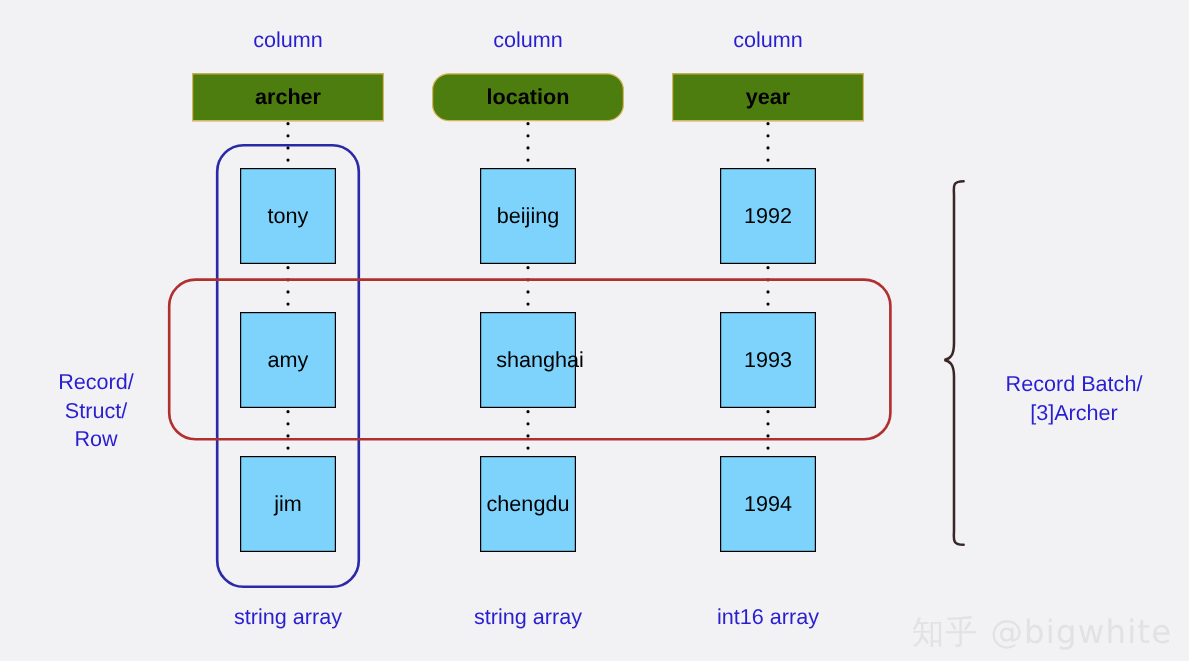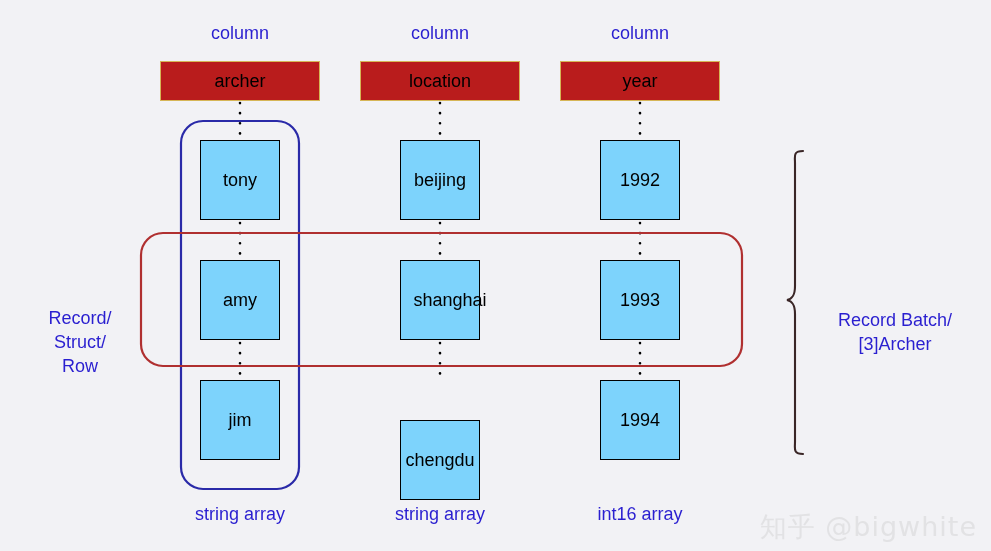--- a/index.html
+++ b/index.html
@@ -32,29 +32,30 @@
     font-size: 18px;
     line-height: 22px;
     white-space: nowrap;
   }
 
   
   .header-box {
     position: absolute;
     width: 160px;
     height: 40px;
-    background: #b91c1c;
+    background: #4d7c0f;
     border: 1px solid #d6b656;
     box-sizing: border-box;
     display: flex;
     align-items: center;
     justify-content: center;
     font-size: 18px;
     color: #000000;
     line-height: 1;
+    font-weight: bold;
   }
 
   
   .cell-box {
     position: absolute;
     width: 80px;
     height: 80px;
     background: #7dd3fc;
     border: 1.6px solid #000000;
     box-sizing: border-box;
@@ -140,25 +141,25 @@
   <div class="col-caption" style="left:159px; top:22px;">column</div>
   <div class="header-box" style="left:160px; top:61px;">archer</div>
 
   <div class="cell-box" style="left:200px; top:140px;">tony</div>
   <div class="cell-box" style="left:200px; top:260px;">amy</div>
   <div class="cell-box" style="left:200px; top:380px;">jim</div>
 
   <div class="type-caption" style="left:159px; top:503px;">string array</div>
 
   <div class="col-caption" style="left:359px; top:22px;">column</div>
-  <div class="header-box" style="left:360px; top:61px;">location</div>
+  <div class="header-box" style="left:360px; top:61px;border-radius:14px;">location</div>
 
   <div class="cell-box" style="left:400px; top:140px;">beijing</div>
   <div class="cell-box" style="left:400px; top:260px;padding-left:20px;">shanghai</div>
-  <div class="cell-box" style="left:400px; top:380px;margin-top:40px;">chengdu</div>
+  <div class="cell-box" style="left:400px; top:380px;">chengdu</div>
 
   <div class="type-caption" style="left:359px; top:503px;">string array</div>
 
   <div class="col-caption" style="left:559px; top:22px;">column</div>
   <div class="header-box" style="left:560px; top:61px;">year</div>
 
   <div class="cell-box" style="left:600px; top:140px;">1992</div>
   <div class="cell-box" style="left:600px; top:260px;">1993</div>
   <div class="cell-box" style="left:600px; top:380px;">1994</div>
 

